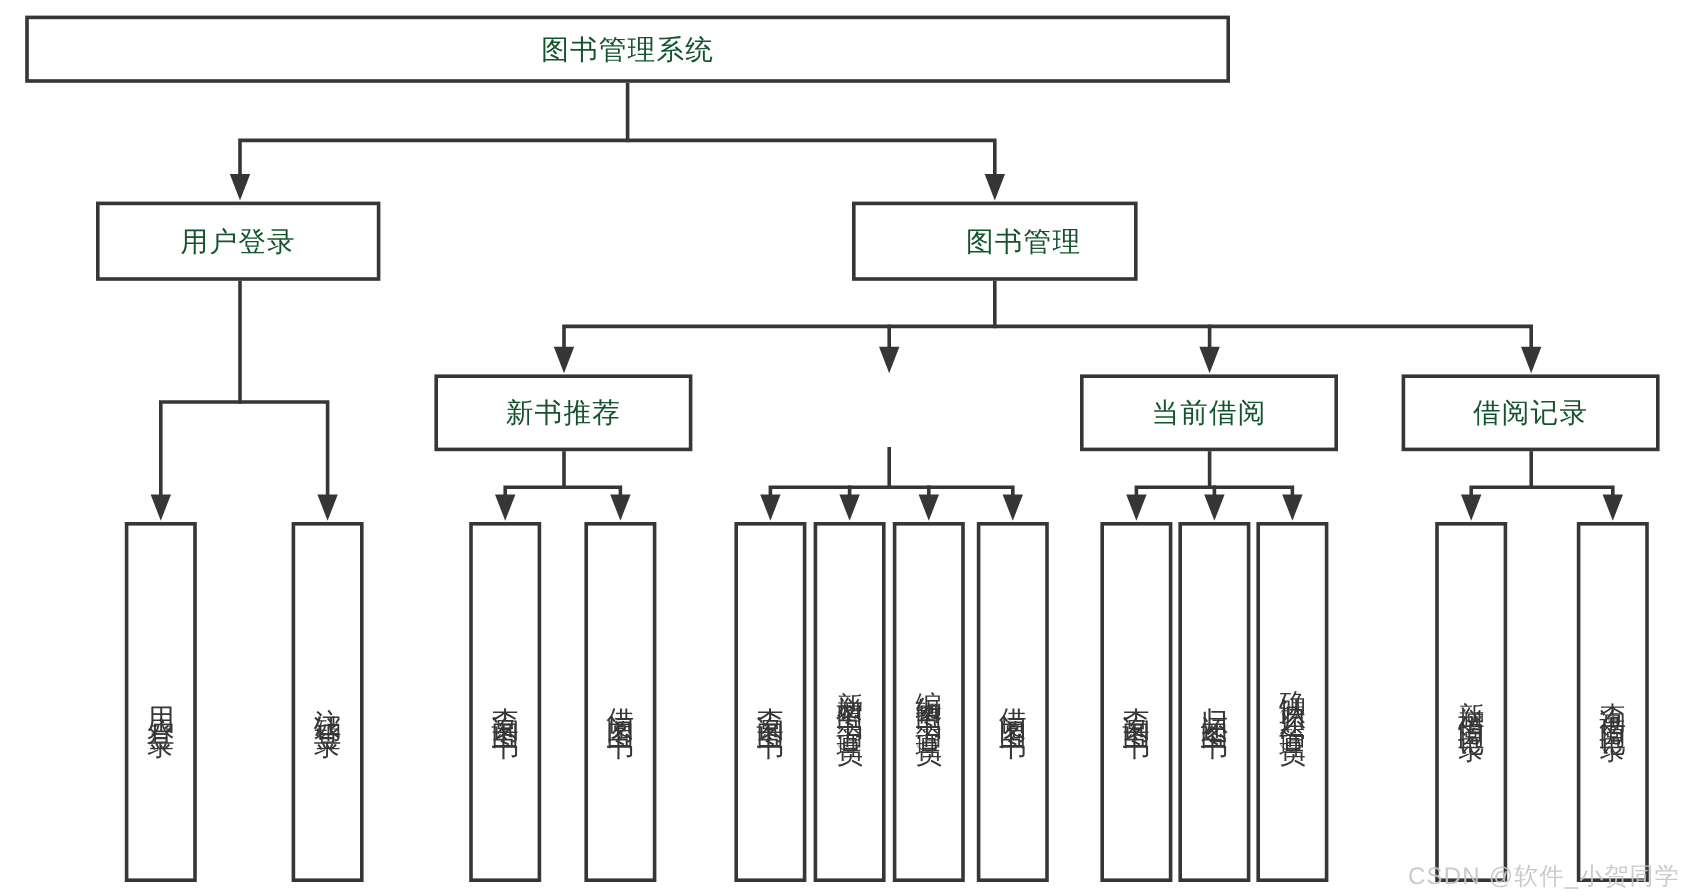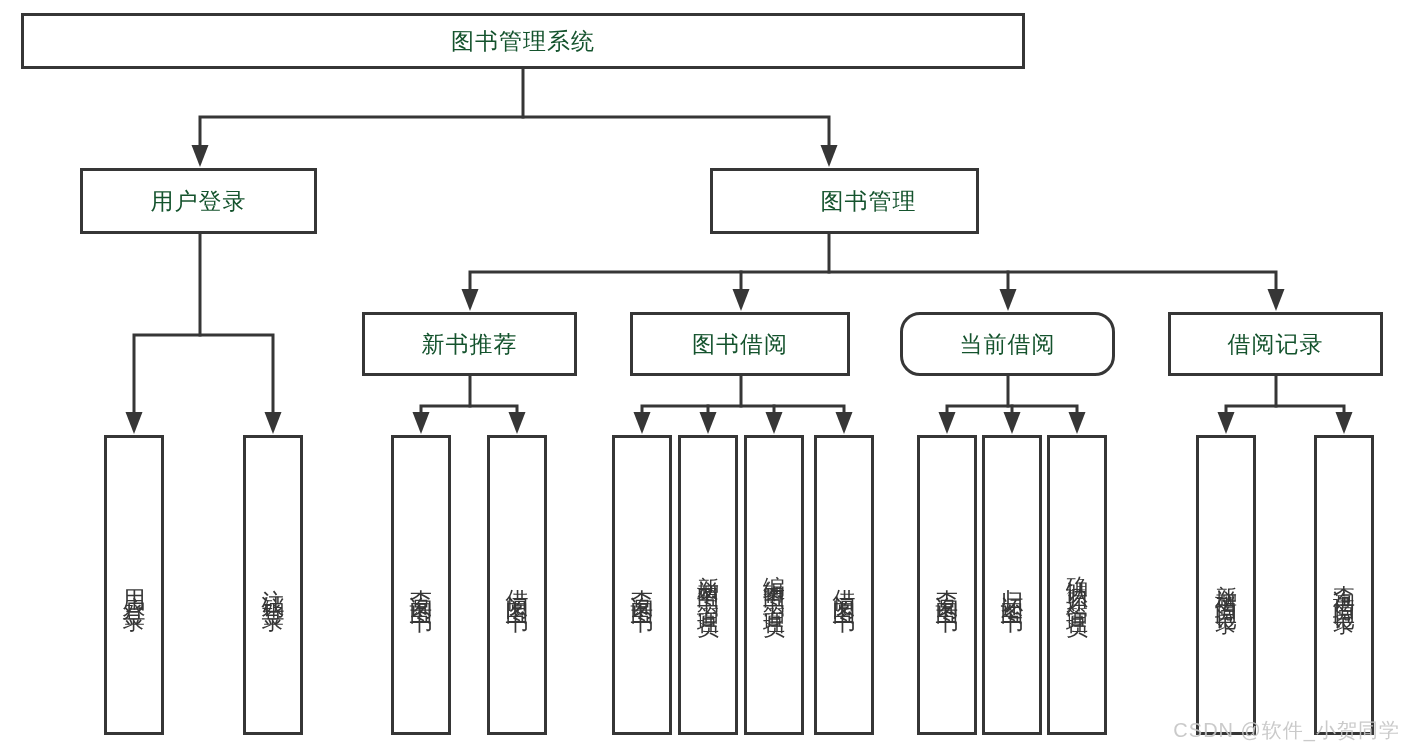--- a/index.html
+++ b/index.html
@@ -125,25 +125,24 @@
       <polygon points="1003.5,412 1020.5,412 1012,434"></polygon>
       <polygon points="1068.5,412 1085.5,412 1077,434"></polygon>
       <polygon points="1217.5,412 1234.5,412 1226,434"></polygon>
       <polygon points="1335.5,412 1352.5,412 1344,434"></polygon>
     </g>
   </svg>
 
   <div class="node" style="left:21px; top:13px; width:1004px; height:56px;">图书管理系统</div>
 
   <div class="node" style="left:80px; top:168px; width:237px; height:66px;">用户登录</div>
-  <div class="node" style="left:710px; top:168px; width:269px; height:66px;padding-left:48px;">图书管理</div>
+  <div class="node" style="left:710px; top:168px; width:238px; height:66px;padding-left:48px;">图书管理</div>
 
   <div class="node" style="left:362px; top:312px; width:215px; height:64px;text-align:right;">新书推荐</div>
-  <div class="node" style="left:630px; top:312px; width:220px; height:64px;">图书借阅</div>
-  <div class="node" style="left:900px; top:312px; width:215px; height:64px;border-radius:20px;">当前借阅</div>
+  <div class="node" style="left:900px; top:312px; width:215px; height:64px;">当前借阅</div>
   <div class="node" style="left:1168px; top:312px; width:215px; height:64px;">借阅记录</div>
 
   <div class="leaf" style="left:104px;">用户登录</div>
   <div class="leaf" style="left:243px;">注销登录</div>
 
   <div class="leaf" style="left:391px;">查询图书</div>
   <div class="leaf" style="left:487px;">借阅图书</div>
 
   <div class="leaf" style="left:612px;">查询图书</div>
   <div class="leaf long" style="left:678px;">新增图书（管理员）</div>

